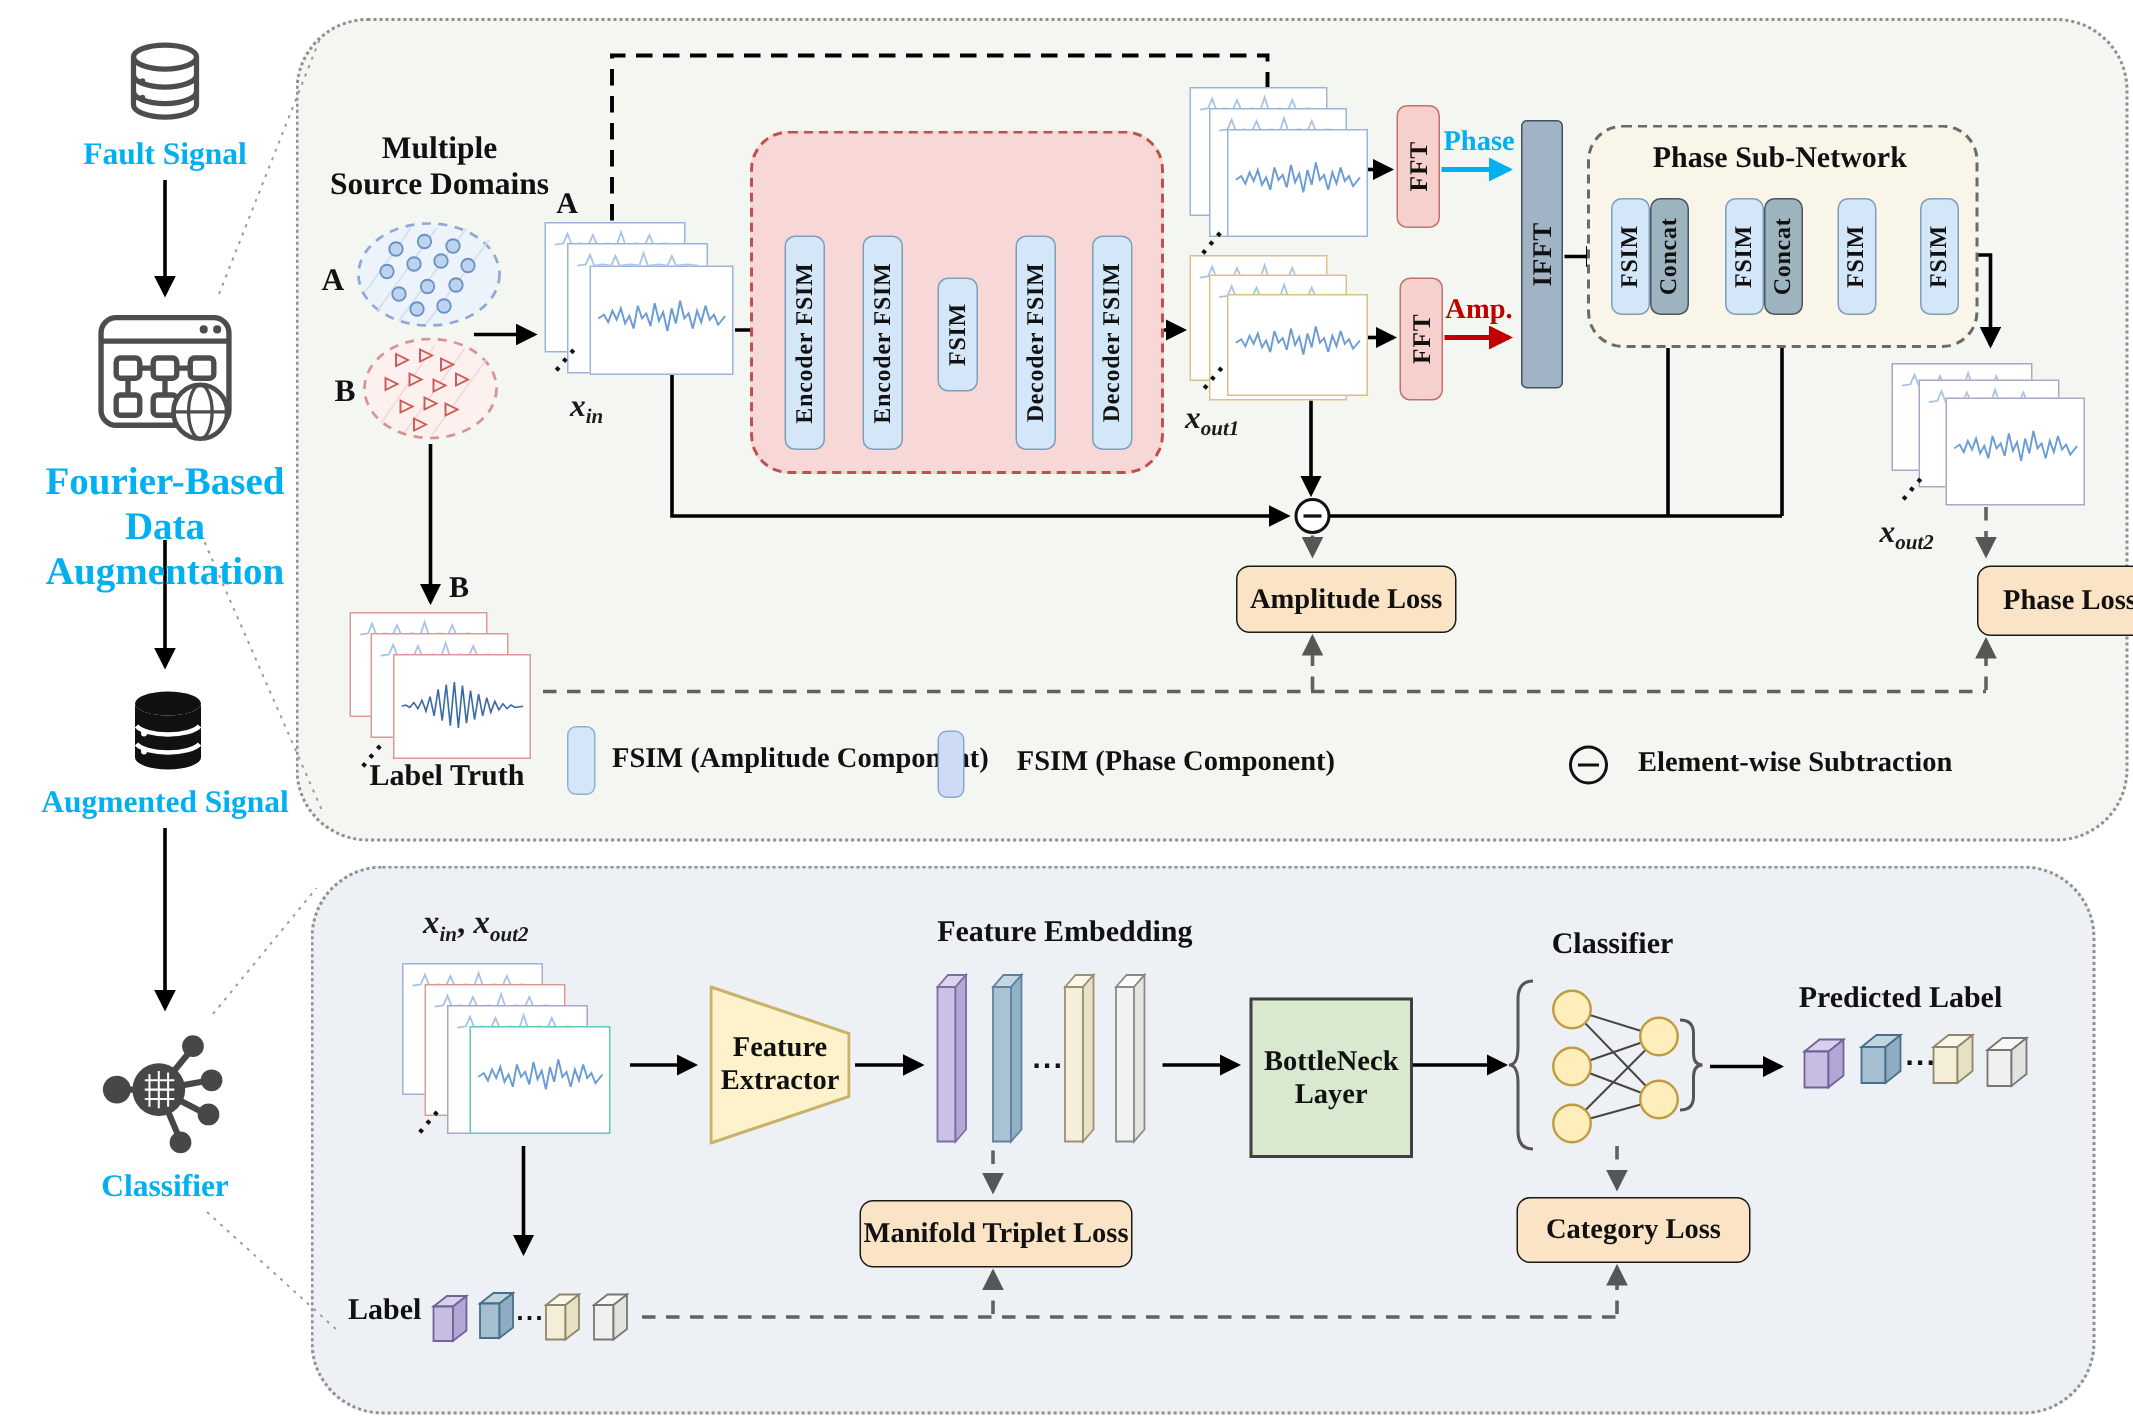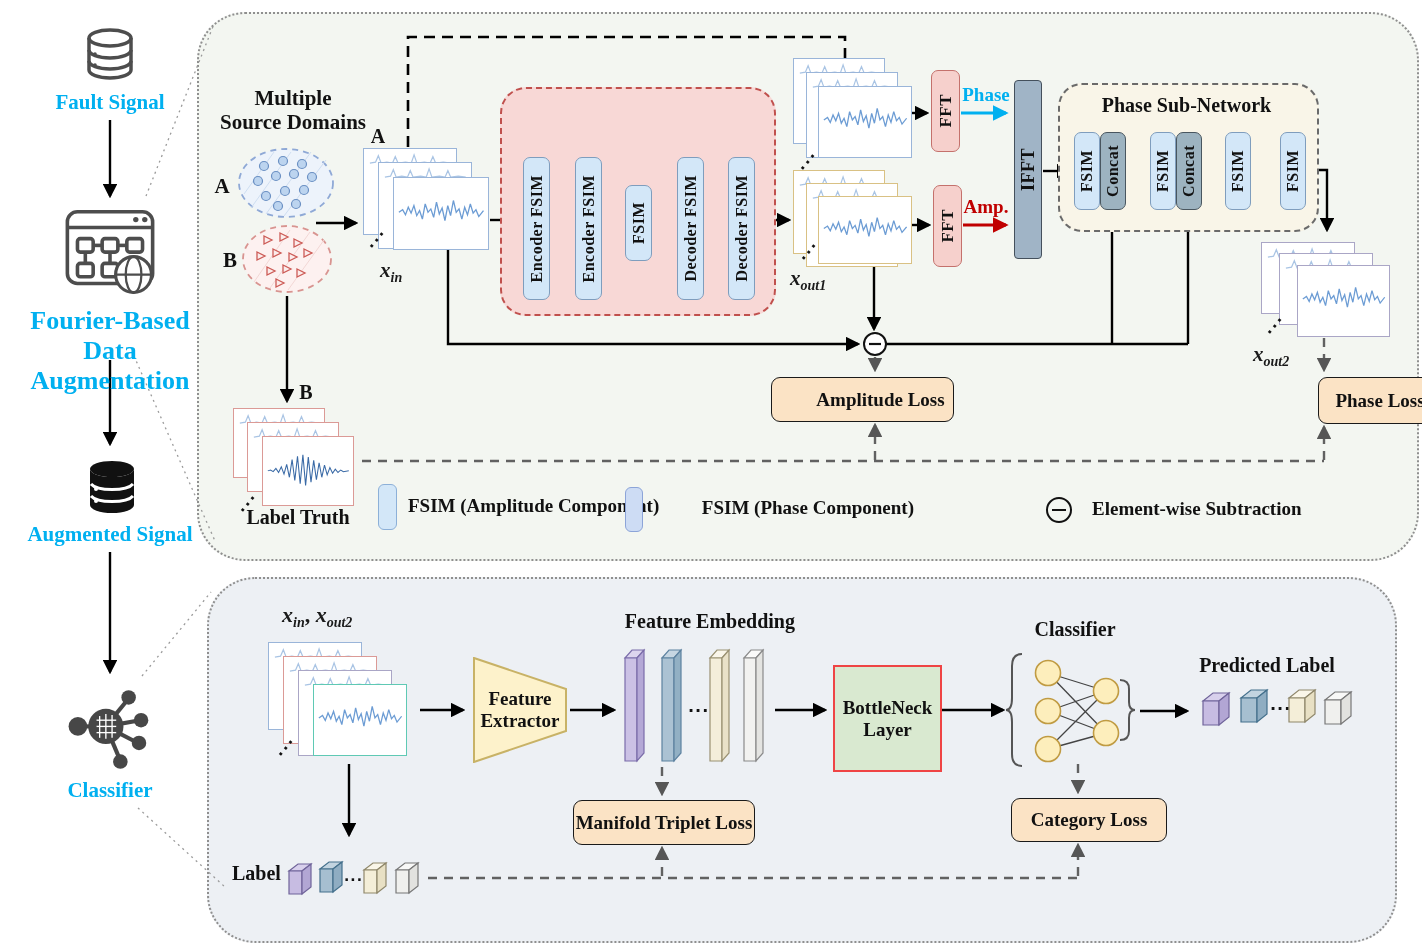--- a/index.html
+++ b/index.html
@@ -354,21 +354,21 @@
     </div>
 <div class="card" style="left:1297px;top:265px;width:91px;height:70px;border-color:#aaa6c6;">
   <svg class="wfull" viewBox="0 0 94 64" preserveAspectRatio="none">
         <use href="#wave-a" stroke="#6c9cd4" stroke-width="1.4"></use>
       </svg>
     </div>
 <div class="ddots" style="left:1261px;top:314px;">...</div>
 <div class="math" style="left:1253px;top:342px;">
   <span>x</span><sub>out2</sub></div>
 
-<div class="loss" style="left:771px;top:377px;width:145px;height:43px;padding-left:36px;">Amplitude Loss</div>
+<div class="loss" style="left:824px;top:377px;width:145px;height:43px;">Amplitude Loss</div>
 <div class="loss" style="left:1318px;top:377px;width:122px;height:45px;">Phase Loss</div>
 
 <div class="lbl" style="left:296px;top:381px;width:20px;font-size:20px;">B</div>
 <div class="card" style="left:233px;top:408px;width:90px;height:68px;border-color:#db9a96;">
   <svg class="wmini" viewBox="0 0 90 14" preserveAspectRatio="none">
         <use href="#wave-mini" stroke="#a9c4e4" stroke-width="1.3"></use>
       </svg>
     </div>
 <div class="card" style="left:247px;top:422px;width:90px;height:68px;border-color:#db9a96;">
   <svg class="wmini" viewBox="0 0 90 14" preserveAspectRatio="none">
@@ -379,21 +379,21 @@
   <svg class="wfull" viewBox="0 0 94 64" preserveAspectRatio="none">
         <use href="#wave-b" stroke="#3a6aa6" stroke-width="1.2"></use>
       </svg>
     </div>
 <div class="ddots" style="left:234px;top:492px;">...</div>
 <div class="lbl" style="left:228px;top:506px;width:140px;font-size:20px;">Label Truth</div>
 
 <div class="legend-swatch" style="left:378px;top:484px;width:17px;height:44px;background:#d3e7f8;border:1.5px solid #8cb0d8;"></div>
 <div class="lbl" style="left:408px;top:495px;width:280px;font-size:19px;text-align:left;">FSIM (Amplitude Component)</div>
 <div class="legend-swatch" style="left:625px;top:487px;width:16px;height:43px;background:#cddcf4;border:1.5px solid #8ca4d8;"></div>
-<div class="lbl" style="left:654px;top:497px;width:260px;font-size:19px;text-align:right;">FSIM (Phase Component)</div>
+<div class="lbl" style="left:654px;top:497px;width:260px;font-size:19px;text-align:center;">FSIM (Phase Component)</div>
 <div class="minus-circle" style="left:1046px;top:497px;">
       <div></div>
     </div>
 <div class="lbl" style="left:1092px;top:498px;width:250px;font-size:19px;text-align:left;">Element-wise Subtraction</div>
 
 <div class="math" style="left:282px;top:602px;font-size:22px;">
   <span>x</span><sub>in</sub><span style="font-style:normal;">, </span><span>x</span><sub>out2</sub></div>
 
 <div class="card" style="left:268px;top:642px;width:92px;height:86px;border-color:#9ab5d9;">
   <svg class="wmini" viewBox="0 0 90 14" preserveAspectRatio="none">
@@ -438,21 +438,21 @@
   <polygon points="4,13 11,5 23,5 16,13" fill="#faf6ea" stroke="#9a9172" stroke-width="1.2"></polygon>
   <polygon points="4,13 16,13 16,116 4,116" fill="#f4eeda" stroke="#9a9172" stroke-width="1.2"></polygon>
   <polygon points="16,13 23,5 23,108 16,116" fill="#e9e1c8" stroke="#9a9172" stroke-width="1.2"></polygon>
     </svg>
 <svg class="abs" style="left:740px;top:645px" width="26" height="120" viewBox="0 0 26 120">
   <polygon points="4,13 11,5 23,5 16,13" fill="#fafaf9" stroke="#8a8a8a" stroke-width="1.2"></polygon>
   <polygon points="4,13 16,13 16,116 4,116" fill="#f2f2f0" stroke="#8a8a8a" stroke-width="1.2"></polygon>
   <polygon points="16,13 23,5 23,108 16,116" fill="#e4e4e1" stroke="#8a8a8a" stroke-width="1.2"></polygon>
     </svg>
 
-<div class="abs" style="left:833px;top:665px;width:105px;height:103px;background:#d9e9d0;border:2px solid #ef4444;display:flex;align-items:center;justify-content:center;">
+<div class="abs" style="left:833px;top:665px;width:105px;height:103px;background:#d9e9d0;border:2px solid #404040;display:flex;align-items:center;justify-content:center;">
   <span class="lbl" style="position:static;font-size:19px;">BottleNeck Layer</span>
     </div>
 
 <div class="lbl" style="left:1015px;top:618px;width:120px;font-size:20px;">Classifier</div>
 <svg class="abs" style="left:1006px;top:652px" width="20" height="116" viewBox="0 0 20 116">
   <path d="M16,2 Q6,2 6,14 L6,46 Q6,58 0,58 Q6,58 6,70 L6,102 Q6,114 16,114" stroke="#555" stroke-width="2" fill="none"></path>
     </svg>
 <svg class="abs" style="left:1028px;top:654px" width="104" height="114" viewBox="0 0 104 114">
   <g stroke="#444" stroke-width="1.3">
     <path d="M20,19 L78,37"></path>

